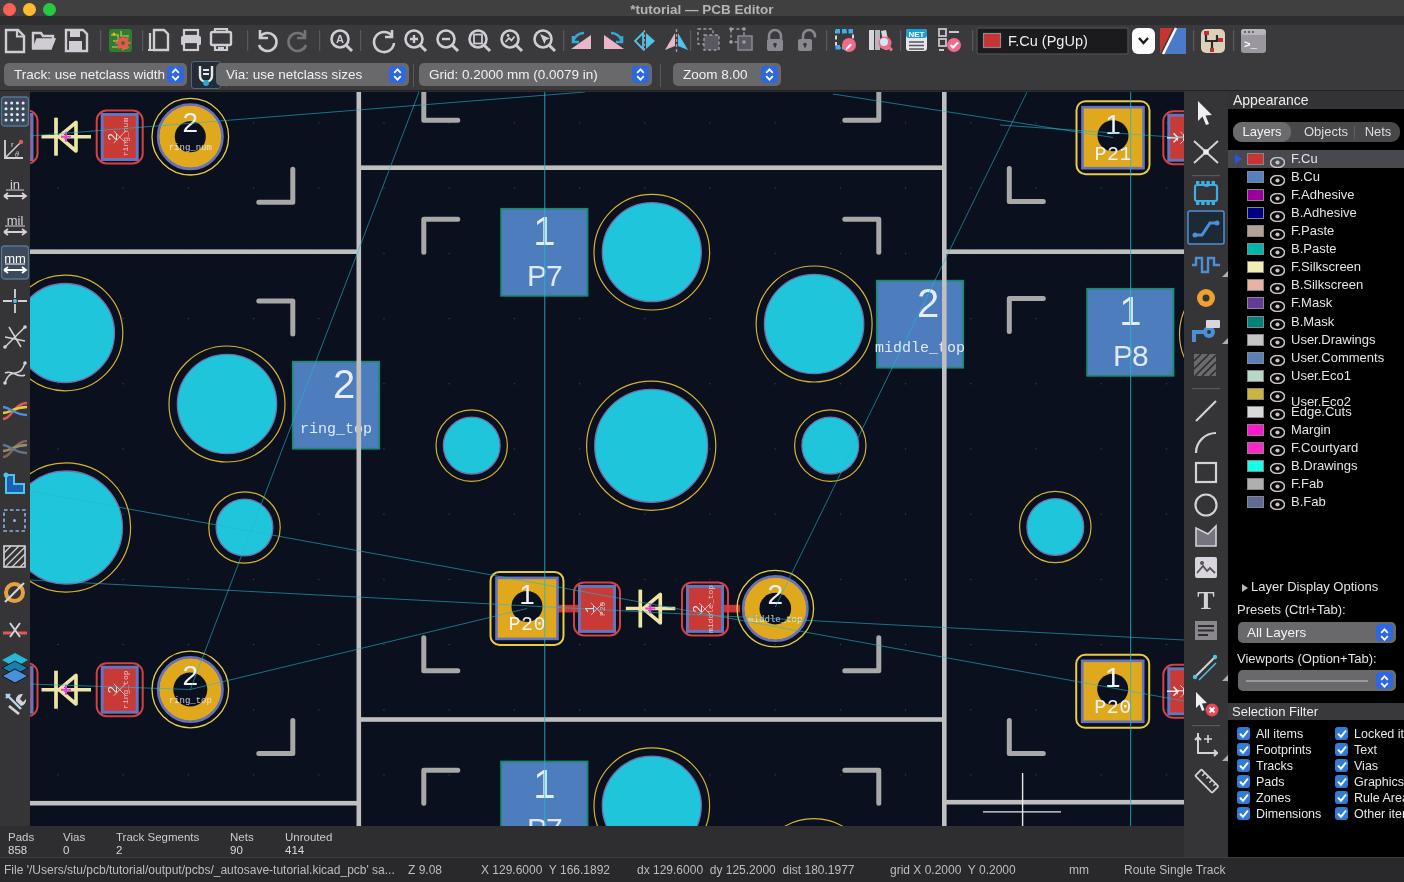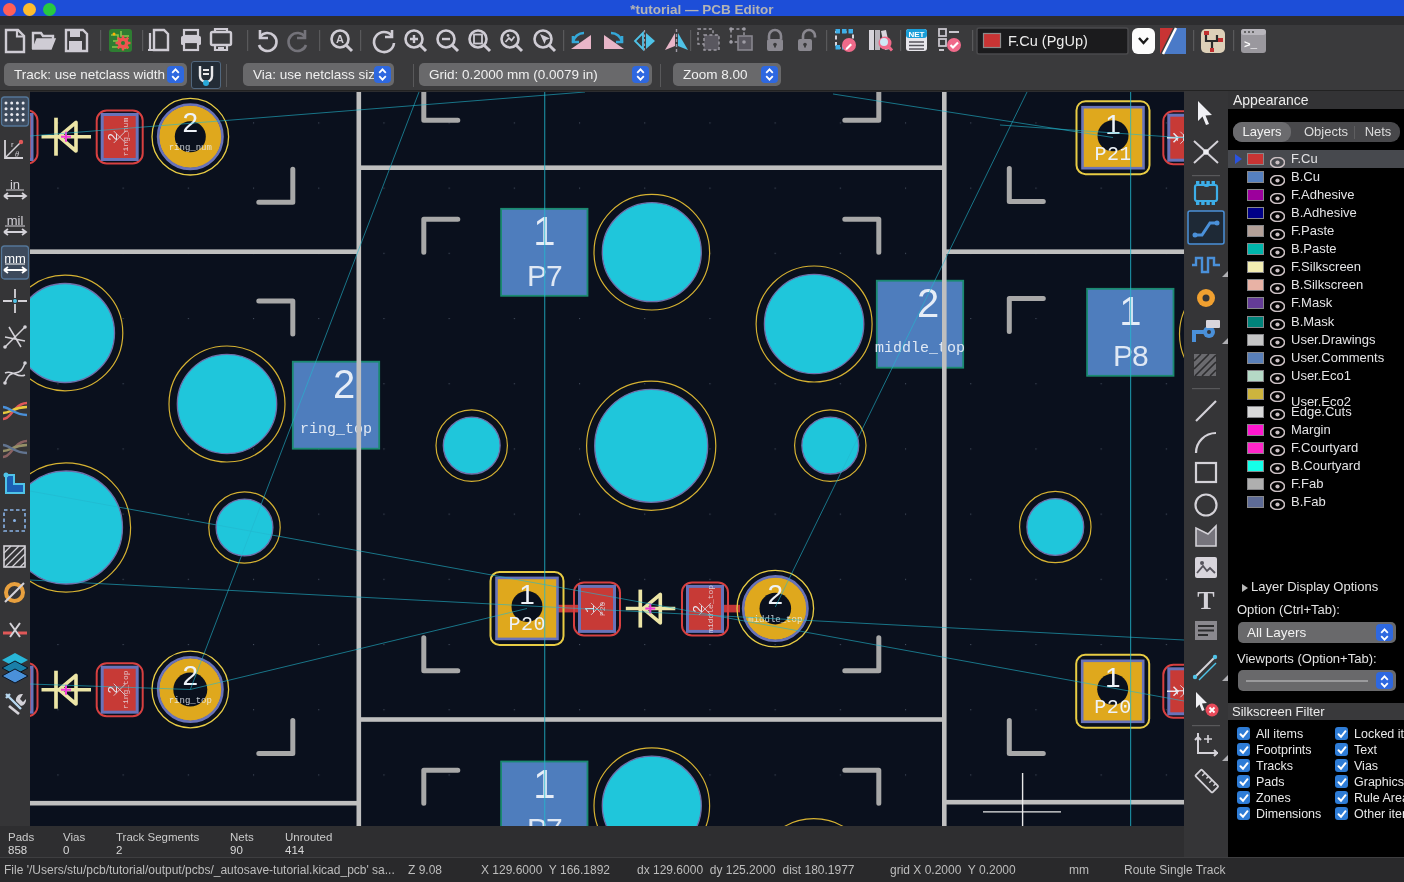--- a/index.html
+++ b/index.html
@@ -1,17 +1,17 @@
 <!DOCTYPE html>
 <html><head><meta charset="utf-8">
 <style>
 *{margin:0;padding:0;box-sizing:border-box}
 html,body{width:1404px;height:882px;overflow:hidden;background:#2d2d2f;font-family:"Liberation Sans",sans-serif;-webkit-font-smoothing:antialiased}
 .abs{position:absolute}
-#titlebar{position:absolute;left:0;top:0;width:1404px;height:16px;background:#1d4ed8}
+#titlebar{position:absolute;left:0;top:0;width:1404px;height:16px;background:#404040}
 .tl{position:absolute;top:3px;width:13px;height:13px;border-radius:50%}
 #title{position:absolute;top:2px;width:100%;text-align:center;font-size:13.5px;font-weight:700;color:#b4b4b4}
 #toolbar1{position:absolute;left:0;top:25px;width:1404px;height:35px;background:#3a3a3c}
 #toolbar2{position:absolute;left:0;top:60px;width:1404px;height:31px;background:#3a3a3c;border-bottom:1px solid #222}
 .pill{position:absolute;top:3px;height:23px;background:#69696b;border-radius:5px;color:#f0f0f0;font-size:13.5px;line-height:23px;padding-left:10px}
 .spinner{position:absolute;right:3px;top:3px;width:17px;height:17px;background:#2e68e0;border-radius:4px;color:#fff}
 .spinner svg{display:block;margin:2px auto}
 .tsep2{position:absolute;top:4px;width:1px;height:23px;background:#59595b}
 #lefttb{position:absolute;left:0;top:91px;width:30px;height:735px;background:#353537}
 #righttb{position:absolute;left:1184px;top:91px;width:44px;height:766px;background:#353537}
@@ -256,21 +256,21 @@
         </svg>
       </div></div>
   <div class="abs" style="left:191px;top:1px;width:30px;height:28px;background:#232c36;border:1px solid #51677e;border-radius:3px">
     <svg width="28" height="26" viewBox="0 0 28 26">
         <path d="M8 4 v10 a6 6 0 0 0 12 0 v-10" stroke="#e8e8ea" stroke-width="2.4" fill="none"></path>
         <path d="M11 8 h6 M11 12 h6" stroke="#e8e8ea" stroke-width="1.8"></path>
         <circle cx="14" cy="21" r="3" fill="#29a8d8"></circle>
       </svg>
   </div>
   <div class="tsep2" style="left:226px"></div>
-  <div class="pill" style="left:243px;width:151px">Via: use netclass sizes<div class="spinner">
+  <div class="pill" style="left:216px;width:193px">Via: use netclass sizes<div class="spinner">
         <svg width="9" height="13" viewBox="0 0 9 13">
           <path d="M1.2 4.8 L4.5 1.4 L7.8 4.8 M1.2 8.2 L4.5 11.6 L7.8 8.2" stroke="#fff" stroke-width="1.8" fill="none"></path>
         </svg>
       </div></div>
   <div class="tsep2" style="left:413px"></div>
   <div class="pill" style="left:419px;width:233px">Grid: 0.2000 mm (0.0079 in)<div class="spinner">
         <svg width="9" height="13" viewBox="0 0 9 13">
           <path d="M1.2 4.8 L4.5 1.4 L7.8 4.8 M1.2 8.2 L4.5 11.6 L7.8 8.2" stroke="#fff" stroke-width="1.8" fill="none"></path>
         </svg>
       </div></div>
@@ -753,52 +753,52 @@
 <div class="leye" style="top:351.3px"><svg width="15" height="11" viewBox="0 0 15 11">
         <ellipse cx="7.5" cy="5.5" rx="7" ry="5" fill="none" stroke="#cabfc2" stroke-width="1.6"></ellipse>
         <circle cx="7.5" cy="5.5" r="2.1" fill="#cabfc2"></circle>
       </svg></div>
 <div class="lname" style="top:348.8px">F.Courtyard</div>
 <div class="lsw" style="top:368.9px;background:#14ffe8"></div>
 <div class="leye" style="top:369.4px"><svg width="15" height="11" viewBox="0 0 15 11">
         <ellipse cx="7.5" cy="5.5" rx="7" ry="5" fill="none" stroke="#cabfc2" stroke-width="1.6"></ellipse>
         <circle cx="7.5" cy="5.5" r="2.1" fill="#cabfc2"></circle>
       </svg></div>
-<div class="lname" style="top:366.9px">B.Courtyard</div>
+<div class="lname" style="top:366.9px">B.Drawings</div>
 <div class="lsw" style="top:386.9px;background:#afafaf"></div>
 <div class="leye" style="top:387.4px"><svg width="15" height="11" viewBox="0 0 15 11">
         <ellipse cx="7.5" cy="5.5" rx="7" ry="5" fill="none" stroke="#cabfc2" stroke-width="1.6"></ellipse>
         <circle cx="7.5" cy="5.5" r="2.1" fill="#cabfc2"></circle>
       </svg></div>
 <div class="lname" style="top:384.9px">F.Fab</div>
 <div class="lsw" style="top:404.9px;background:#5e6b96"></div>
 <div class="leye" style="top:405.4px"><svg width="15" height="11" viewBox="0 0 15 11">
         <ellipse cx="7.5" cy="5.5" rx="7" ry="5" fill="none" stroke="#cabfc2" stroke-width="1.6"></ellipse>
         <circle cx="7.5" cy="5.5" r="2.1" fill="#cabfc2"></circle>
       </svg></div>
 <div class="lname" style="top:402.9px">B.Fab</div>
 <div style="position:absolute;left:14px;top:493px;width:0;height:0;border-left:6px solid #b8b8b8;border-top:4.5px solid transparent;border-bottom:4.5px solid transparent"></div>
 <div style="position:absolute;left:23px;top:488px;font-size:13px;color:#e2e2e2">Layer Display Options</div>
-<div style="position:absolute;left:9px;top:511px;font-size:13px;color:#e2e2e2">Option (Ctrl+Tab):</div>
+<div style="position:absolute;left:9px;top:511px;font-size:13px;color:#e2e2e2">Presets (Ctrl+Tab):</div>
 <div style="position:absolute;left:10px;top:531px;width:158px;height:21px;background:#69696b;border-radius:5px;font-size:13.5px;color:#f2f2f2;line-height:21px;padding-left:9px">All Layers<div style="position:absolute;right:3px;top:2px;width:17px;height:17px;background:#2e68e0;border-radius:4px">
         <div style="margin:2px 0 0 4px"><svg width="9" height="13" viewBox="0 0 9 13">
             <path d="M1.2 4.8 L4.5 1.4 L7.8 4.8 M1.2 8.2 L4.5 11.6 L7.8 8.2" stroke="#fff" stroke-width="1.8" fill="none"></path>
           </svg></div>
       </div></div>
 <div style="position:absolute;left:9px;top:560px;font-size:13px;color:#e2e2e2">Viewports (Option+Tab):</div>
 <div style="position:absolute;left:10px;top:579px;width:158px;height:21px;background:#69696b;border-radius:5px">
       <div style="position:absolute;left:8px;top:10px;width:122px;height:1.5px;background:#9a9a9c"></div>
       <div style="position:absolute;right:3px;top:2px;width:17px;height:17px;background:#2e68e0;border-radius:4px">
         <div style="margin:2px 0 0 4px"><svg width="9" height="13" viewBox="0 0 9 13">
             <path d="M1.2 4.8 L4.5 1.4 L7.8 4.8 M1.2 8.2 L4.5 11.6 L7.8 8.2" stroke="#fff" stroke-width="1.8" fill="none"></path>
           </svg></div>
       </div>
     </div>
 <div style="position:absolute;left:0;top:612px;width:176px;height:17px;background:#39393b"></div>
-<div style="position:absolute;left:4px;top:613px;font-size:13px;color:#ececec">Silkscreen Filter</div>
+<div style="position:absolute;left:4px;top:613px;font-size:13px;color:#ececec">Selection Filter</div>
 <div class="ck" style="left:9px;top:636px">
       <svg width="10" height="10" viewBox="0 0 10 10">
         <path d="M1.5 5.2 L4 7.8 L8.5 2.2" stroke="#fff" stroke-width="2" fill="none" stroke-linecap="round"></path>
       </svg>
     </div>
 <div class="cklab" style="left:28px;top:636px">All items</div>
 <div class="ck" style="left:107px;top:636px">
       <svg width="10" height="10" viewBox="0 0 10 10">
         <path d="M1.5 5.2 L4 7.8 L8.5 2.2" stroke="#fff" stroke-width="2" fill="none" stroke-linecap="round"></path>
       </svg>

